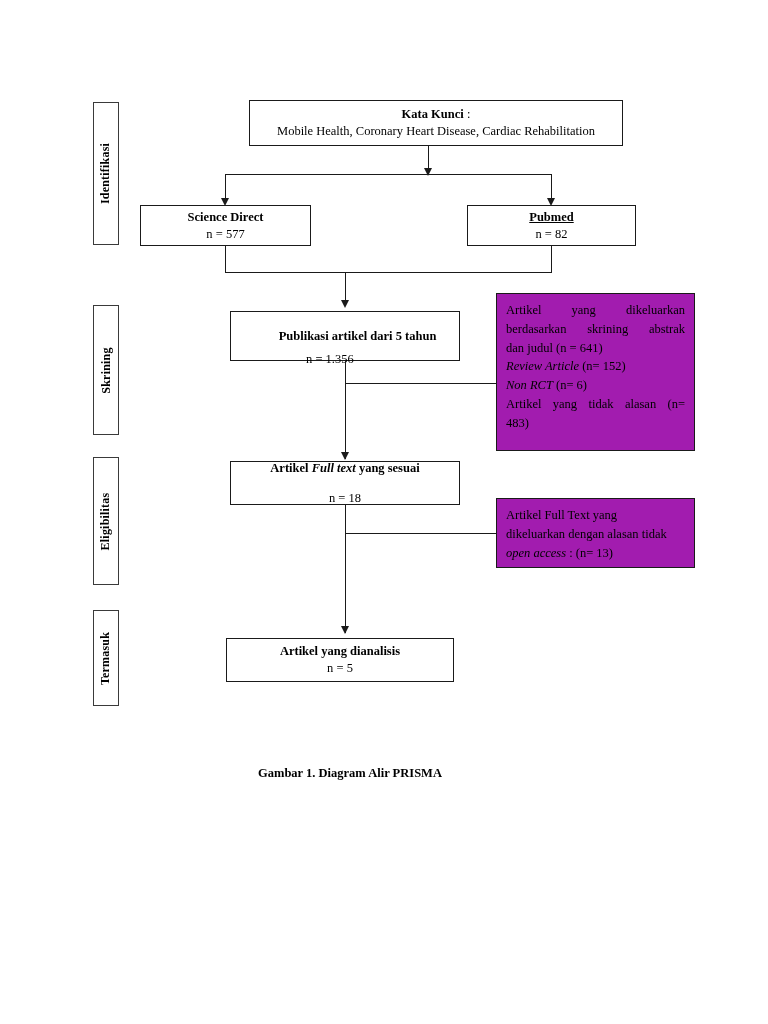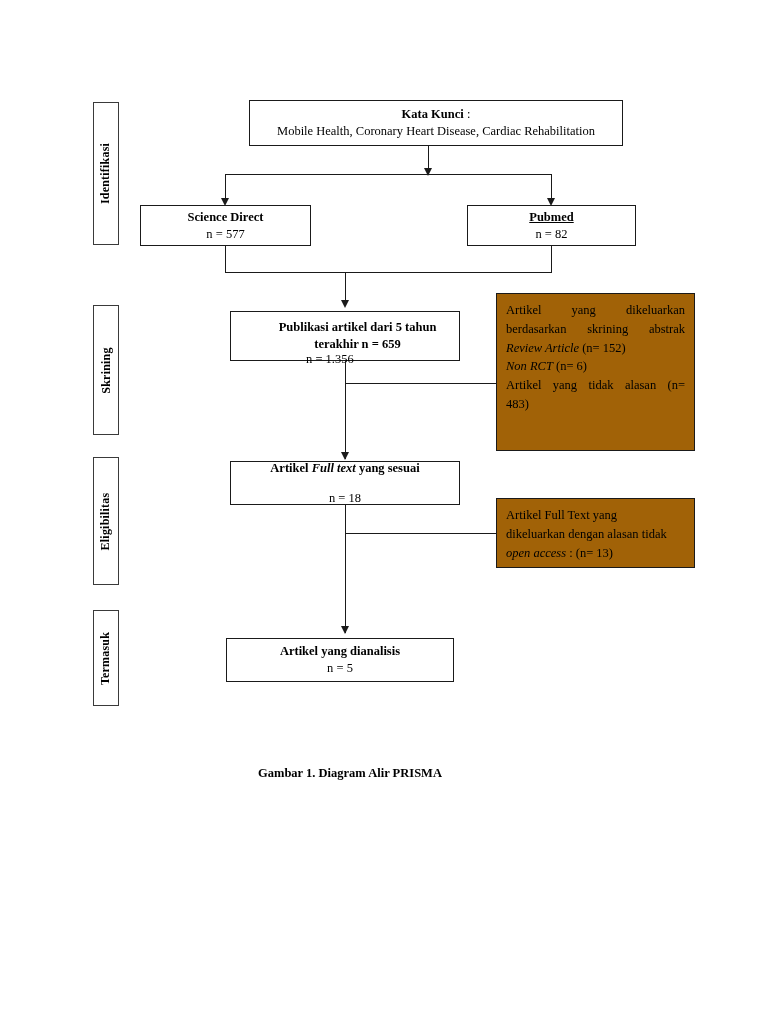--- a/index.html
+++ b/index.html
@@ -57,21 +57,21 @@
     font-weight: bold;
     font-size: 12px;
     letter-spacing: .2px;
   }
 
   
   .sidebox {
     position: absolute;
     box-sizing: border-box;
     border: 1px solid #1a1a1a;
-    background: #a16207;
+    background: #a21caf;
     font-size: 12.5px;
     line-height: 1.5;
     padding: 7px 9px 7px 9px;
     text-align: justify;
     text-align-last: left;
   }
   .sidebox .ln { display: block; }
   .sidebox .jln {
     display: block;
     text-align: justify;
@@ -155,33 +155,33 @@
   </div>
 
   <div class="vline" style="left:225px; top:246px; height:27px;"></div>
   <div class="vline" style="left:551px; top:246px; height:27px;"></div>
   <div class="hline" style="left:225px; top:272px; width:327px;"></div>
   <div class="vline" style="left:345px; top:272px; height:32px;"></div>
   <div class="arrow" style="left:341px; top:300px;"></div>
 
   <div class="node" style="left:230px; top:311px; width:230px; height:50px;padding-left:25px;">
     <span class="ln bold">Publikasi artikel dari 5 tahun</span>
-    <span class="ln bold">terakhir n = 659</span>
   </div>
 
   <div class="stray" style="left:306px; top:352px;">n = 1.356</div>
 
   <div class="vline" style="left:345px; top:361px; height:98px;"></div>
   <div class="arrow" style="left:341px; top:452px;"></div>
 
   <div class="hline" style="left:345px; top:383px; width:151px;"></div>
 
   <div class="sidebox" style="left:496px; top:293px; width:199px; height:158px;">
     <span class="jln">Artikel yang dikeluarkan</span>
     <span class="jln">berdasarkan skrining abstrak</span>
+    <span class="ln">dan judul (n = 641)</span>
     <span class="ln"><span class="ital">Review Article</span><span> (n= 152)</span></span>
     <span class="ln"><span class="ital">Non RCT</span><span> (n= 6)</span></span>
     <span class="jln">Artikel yang tidak alasan (n=</span>
     <span class="ln">483)</span>
   </div>
 
   <div class="node" style="left:230px; top:461px; width:230px; height:44px;gap:13px;">
     <span class="ln"><span class="bold">Artikel </span><span class="bi">Full text</span><span class="bold"> yang sesuai</span></span>
     <span class="ln">n = 18</span>
   </div>

